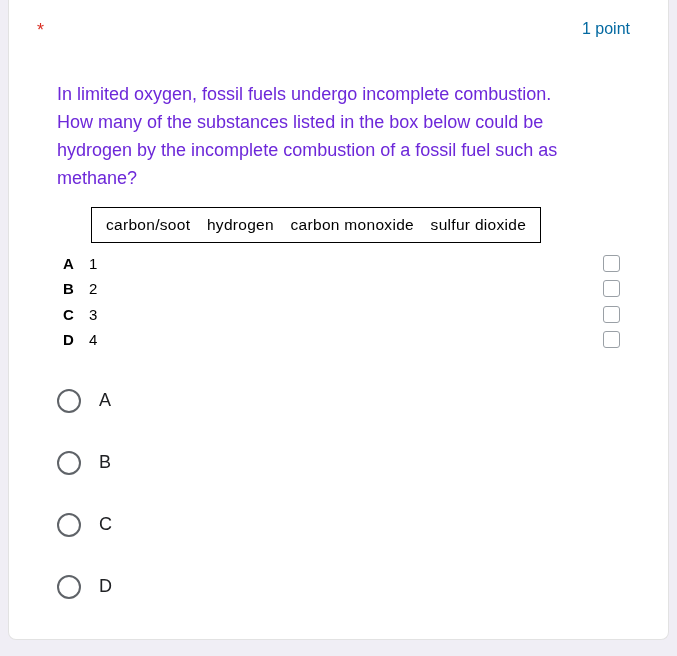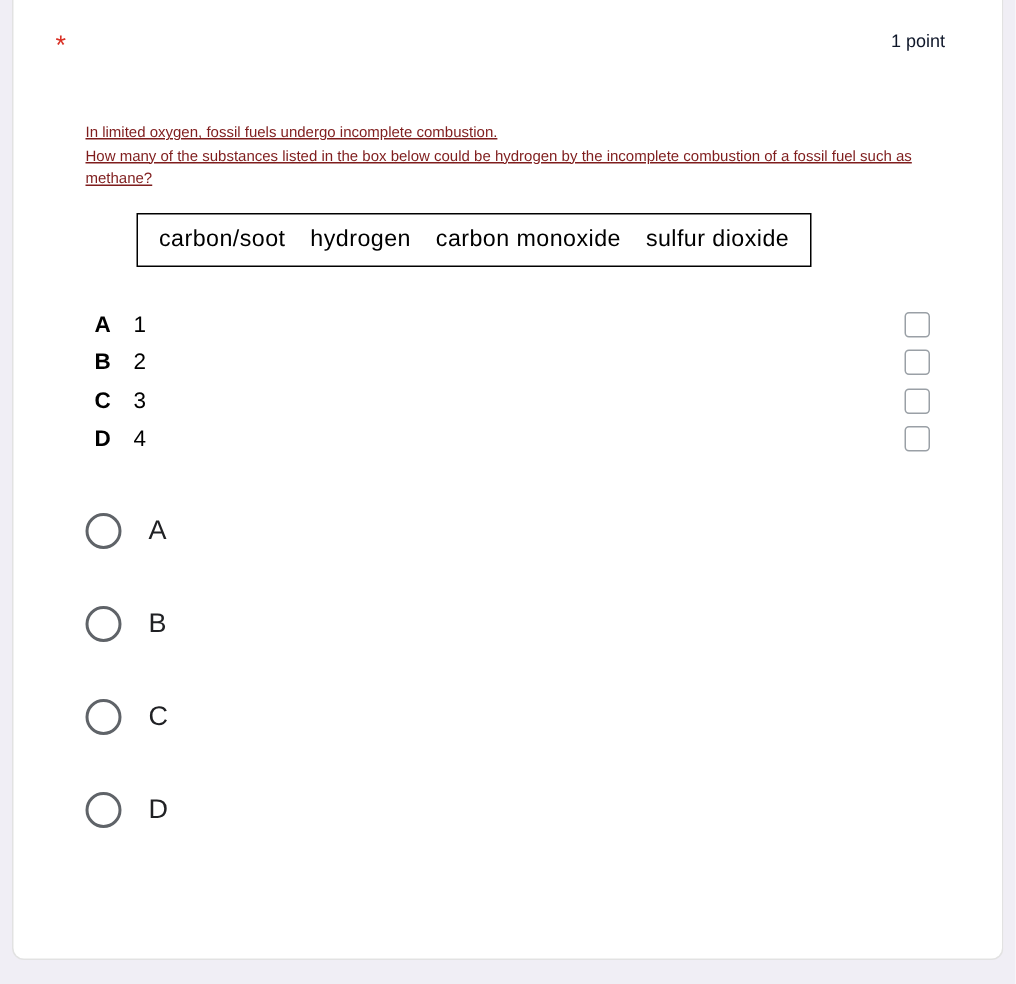--- a/index.html
+++ b/index.html
@@ -27,40 +27,39 @@
       display: flex;
       justify-content: space-between;
       align-items: flex-start;
       margin-bottom: 40px;
     }
     .required-star {
       color: #d93025;
       font-size: 18px;
     }
     .points {
-      color: #0f172a;
-      font-size: 12px;
+      color: #0369a1;
+      font-size: 16px;
       font-weight: 400;
       padding-right: 10px;
     }
     .question-section {
       padding: 0 20px;
     }
     .question-text {
-      font-size: 10px;
+      font-size: 18px;
       line-height: 1.55;
-      color: #7f1d1d;
+      color: #6d28d9;
       margin-bottom: 14px;
-      text-decoration: underline;
     }
     .substances-box {
       border: 1.5px solid #000;
       padding: 8px 14px;
       font-size: 15.5px;
-      margin: 0 0 20px 34px;
+      margin: 0 0 2px 34px;
       display: inline-block;
       letter-spacing: 0.3px;
     }
     .substances-box span {
       margin-right: 12px;
     }
     .substances-box span:last-child {
       margin-right: 0;
     }
     .answer-table {

